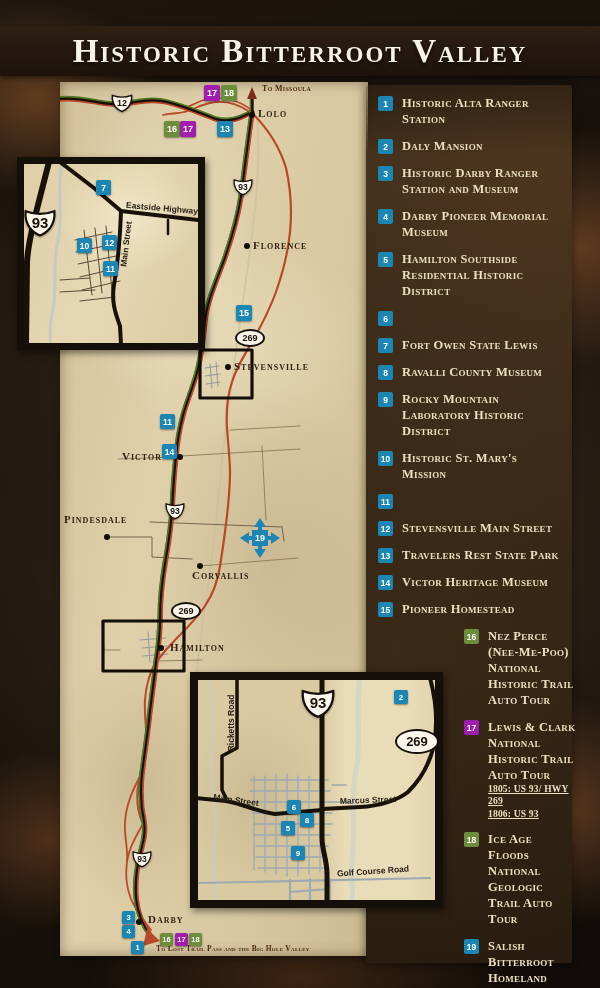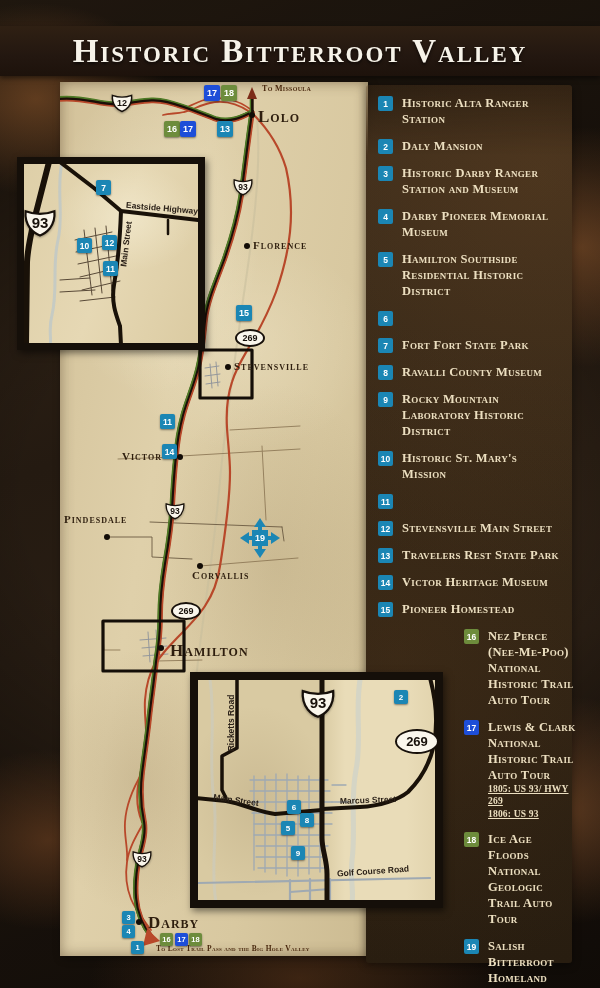--- a/index.html
+++ b/index.html
@@ -28,37 +28,37 @@
       radial-gradient(ellipse 180px 260px at 30% 18%, rgba(255,250,228,.35), transparent 60%),
       radial-gradient(ellipse 200px 300px at 70% 55%, rgba(120,98,60,.15), transparent 60%),
       radial-gradient(ellipse 160px 220px at 25% 80%, rgba(125,100,62,.18), transparent 60%),
       radial-gradient(ellipse 220px 180px at 60% 30%, rgba(255,248,225,.25), transparent 60%),
       linear-gradient(100deg,#d3c29a,#dfd0aa 35%,#d8c8a0 70%,#ccbb92);
     box-shadow:inset 0 0 14px rgba(60,40,20,.45), 2px 2px 8px rgba(0,0,0,.4);}
   .layer{position:absolute;left:0;top:0;z-index:2;pointer-events:none;}
   
   .town{position:absolute;z-index:6;font:700 11px "Liberation Serif",serif;font-variant:small-caps;
     color:#2e1e0e;letter-spacing:1px;white-space:nowrap;}
-  .town.big{font-size:17px;}
+  .town.big{font-size:11px;}
   .dot{position:absolute;z-index:6;width:6px;height:6px;border-radius:50%;background:#120c06;}
   .dir{position:absolute;z-index:6;font:700 8px "Liberation Serif",serif;font-variant:small-caps;
     color:#4a290f;white-space:nowrap;letter-spacing:.3px;}
   .street{position:absolute;z-index:7;font:700 8.5px "Liberation Sans",sans-serif;
     color:#2b2118;white-space:nowrap;transform:translate(-50%,-50%);}
   
   .mk{position:absolute;z-index:8;width:16px;height:16px;border-radius:2px;
     display:flex;align-items:center;justify-content:center;
     font:700 9px "Liberation Sans",sans-serif;color:#fff;
     box-shadow:0 1px 2px rgba(0,0,0,.45);}
   .mk.m15{width:15px;height:15px;font-size:8.5px;}
   .mk.m14{width:14px;height:14px;font-size:8px;}
   .mk.m13{width:13px;height:13px;font-size:7.5px;}
   .blue{background:#1b86b4;}
   .green{background:#6d8c3c;}
-  .red{background:#1d4ed8;}
+  .red{background:#a21caf;}
   .compass{position:absolute;z-index:8;width:40px;height:40px;}
   .compass .n{position:absolute;inset:0;display:flex;align-items:center;justify-content:center;
     font:700 9px "Liberation Sans",sans-serif;color:#fff;}
   
   .shield{position:absolute;z-index:7;}
   .shield svg{display:block;filter:drop-shadow(0 1px 1px rgba(0,0,0,.35));}
   .shield .n{position:absolute;inset:0;display:flex;align-items:center;justify-content:center;
     font:700 10px "Liberation Sans",sans-serif;color:#17100a;}
   .shield.big .n{font-size:15px;}
   .oval{position:absolute;z-index:7;background:#faf6ec;border:2px solid #17100a;border-radius:50%;
@@ -326,21 +326,21 @@
       </div>
     <div class="lrow">
         <span class="badge blue">5</span>
         <span class="llabel">Hamilton Southside Residential Historic District</span>
       </div>
     <div class="lrow">
         <span class="badge blue">6</span>
       </div>
     <div class="lrow">
         <span class="badge blue">7</span>
-        <span class="llabel">Fort Fort State Park</span>
+        <span class="llabel">Fort Owen State Lewis</span>
       </div>
     <div class="lrow">
         <span class="badge blue">8</span>
         <span class="llabel">Ravalli County Museum</span>
       </div>
     <div class="lrow">
         <span class="badge blue">9</span>
         <span class="llabel">Rocky Mountain Laboratory Historic District</span>
       </div>
     <div class="lrow">

